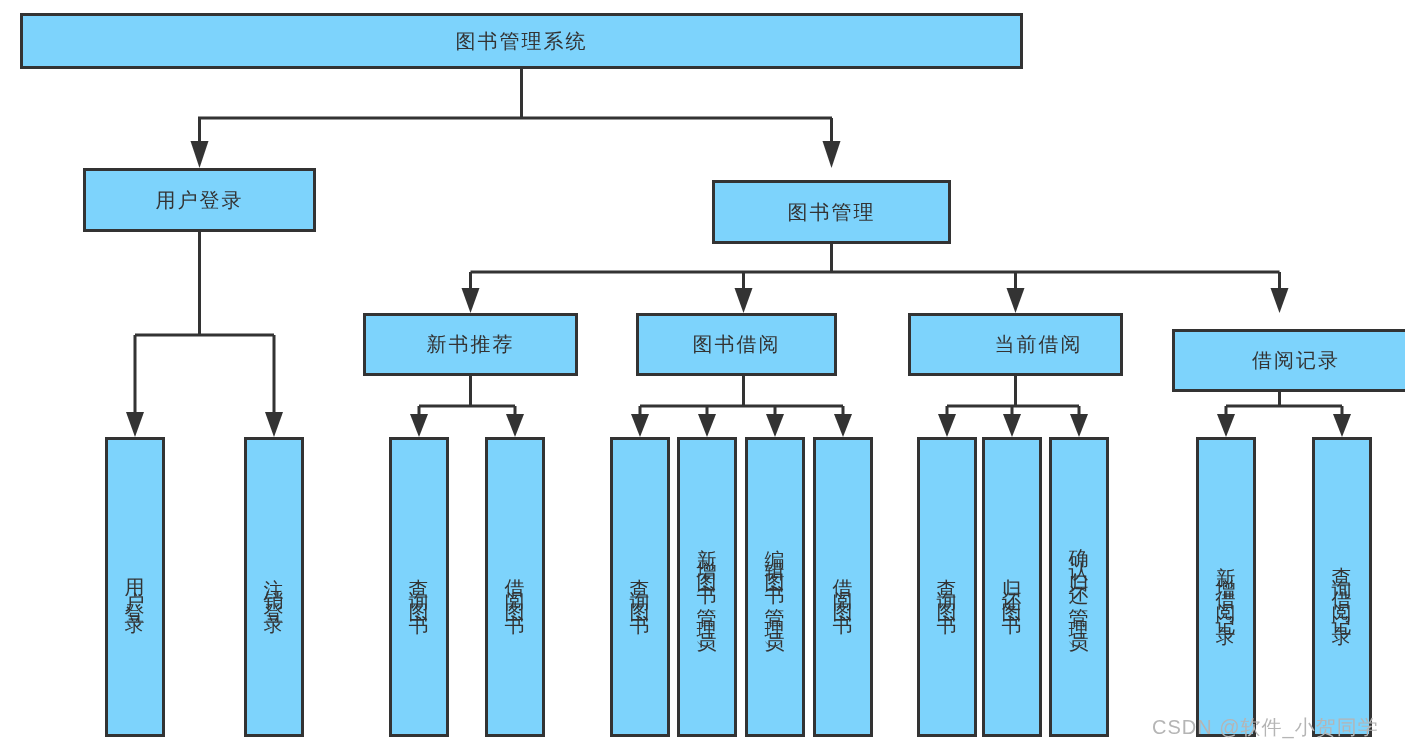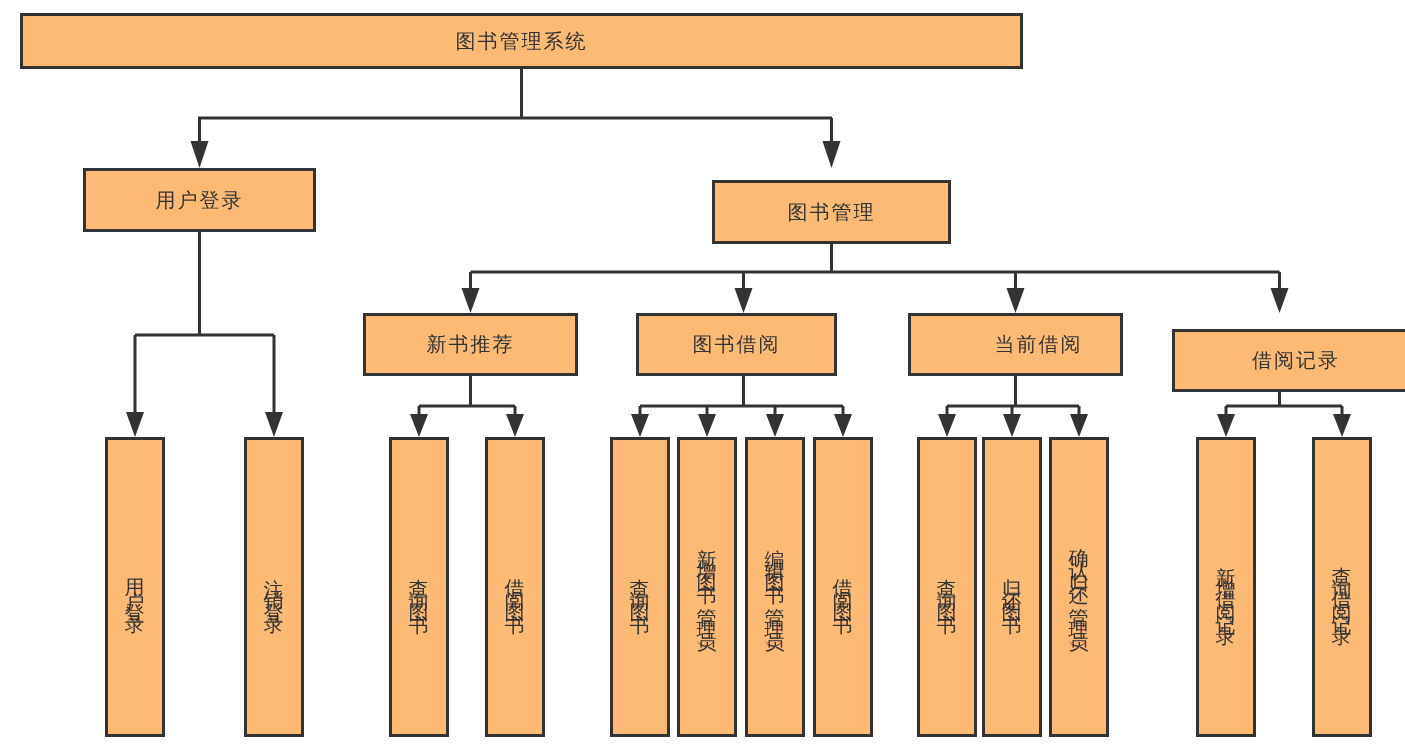--- a/index.html
+++ b/index.html
@@ -11,21 +11,21 @@
     font-family:"Liberation Sans","DejaVu Sans",sans-serif;
     overflow:hidden;
   }
   #wires{position:absolute;left:0;top:0;width:1405px;height:747px;}
   #wires path.line{stroke:#333333;stroke-width:3;fill:none;}
   #wires path.arrow{fill:#333333;stroke:none;}
   .box{
     position:absolute;
     box-sizing:border-box;
     border:3px solid #333333;
-    background:#fdba74;
+    background:#7dd3fc;
     display:flex;align-items:center;justify-content:center;
     color:#333333;
     font-size:20px;
     text-align:left;
   }
   .hbox{letter-spacing:2px;}
   .vbox .vtext{
     writing-mode:vertical-rl;
     text-orientation:mixed;
     letter-spacing:12px;
@@ -138,14 +138,15 @@
     <span class="vtext">确认归还（管理员）</span>
   </div>
 
   <div class="box vbox" style="left:1196px;top:437px;width:60px;height:300px;">
     <span class="vtext">新增借阅记录</span>
   </div>
   <div class="box vbox" style="left:1312px;top:437px;width:60px;height:300px;">
     <span class="vtext">查询借阅记录</span>
   </div>
 
+  <div class="watermark">CSDN @软件_小贺同学</div>
 
 </div>
 
 </body></html>

